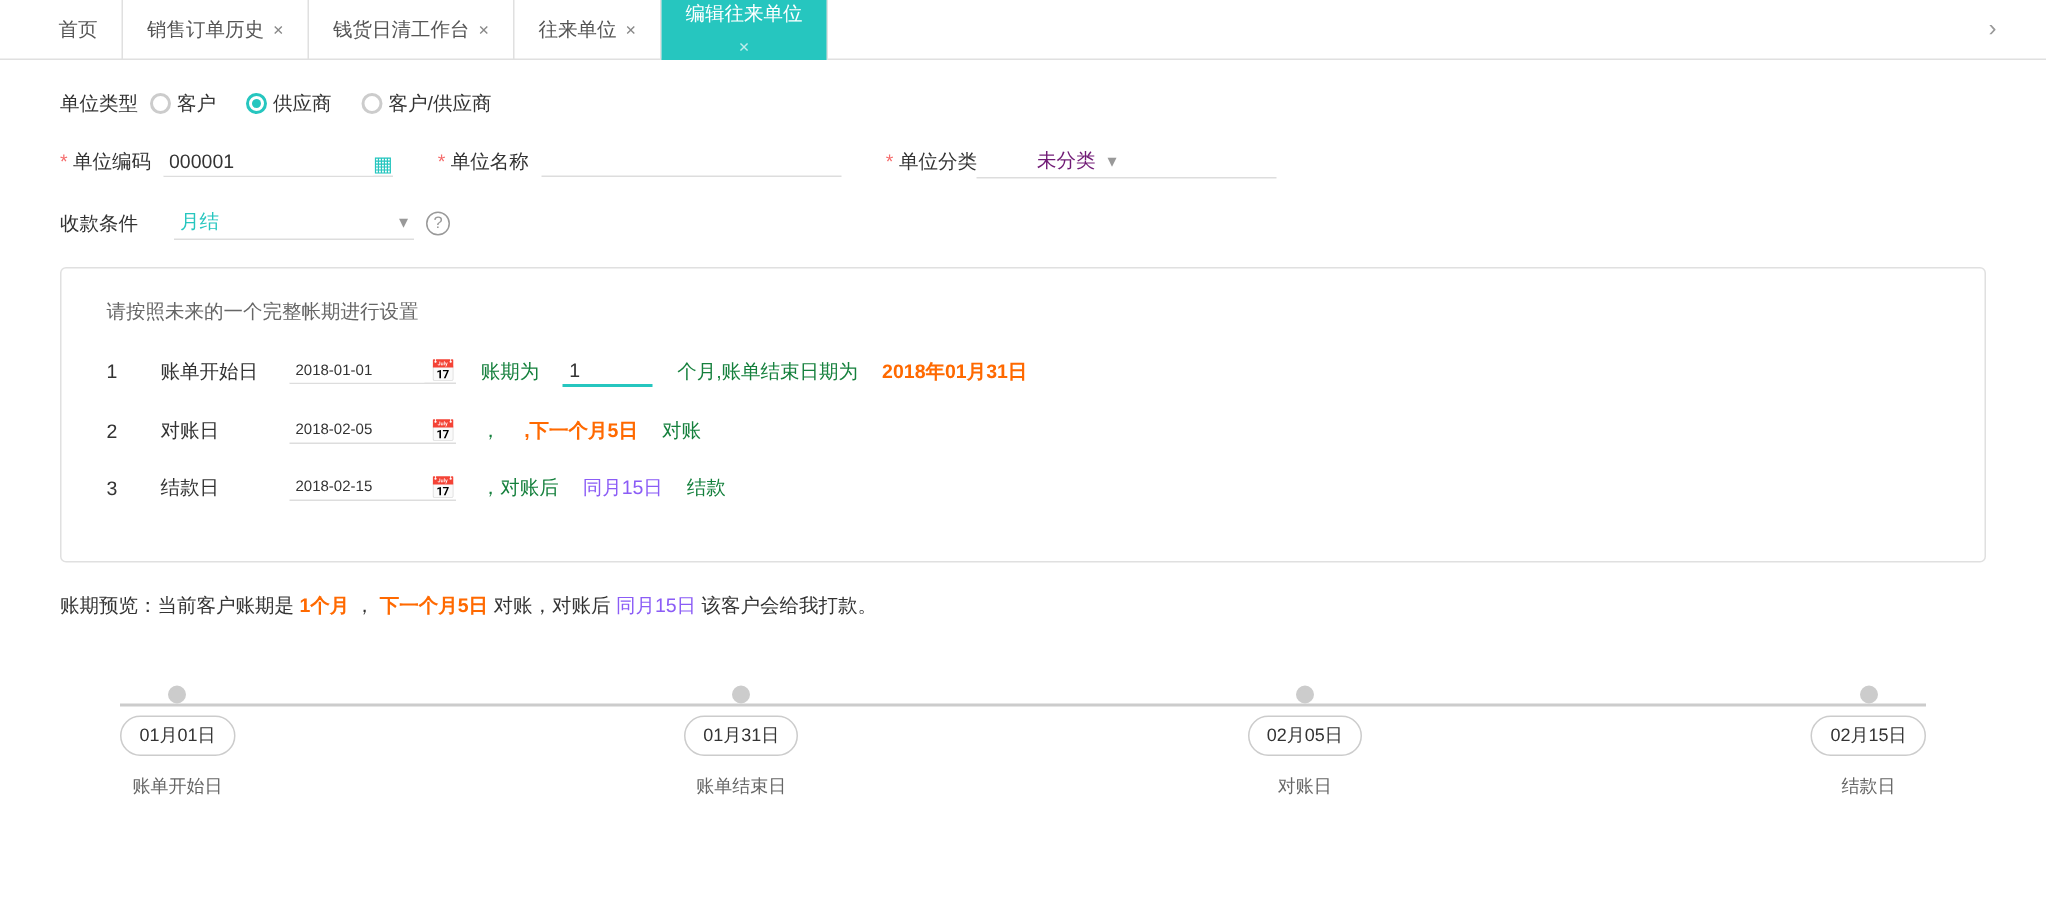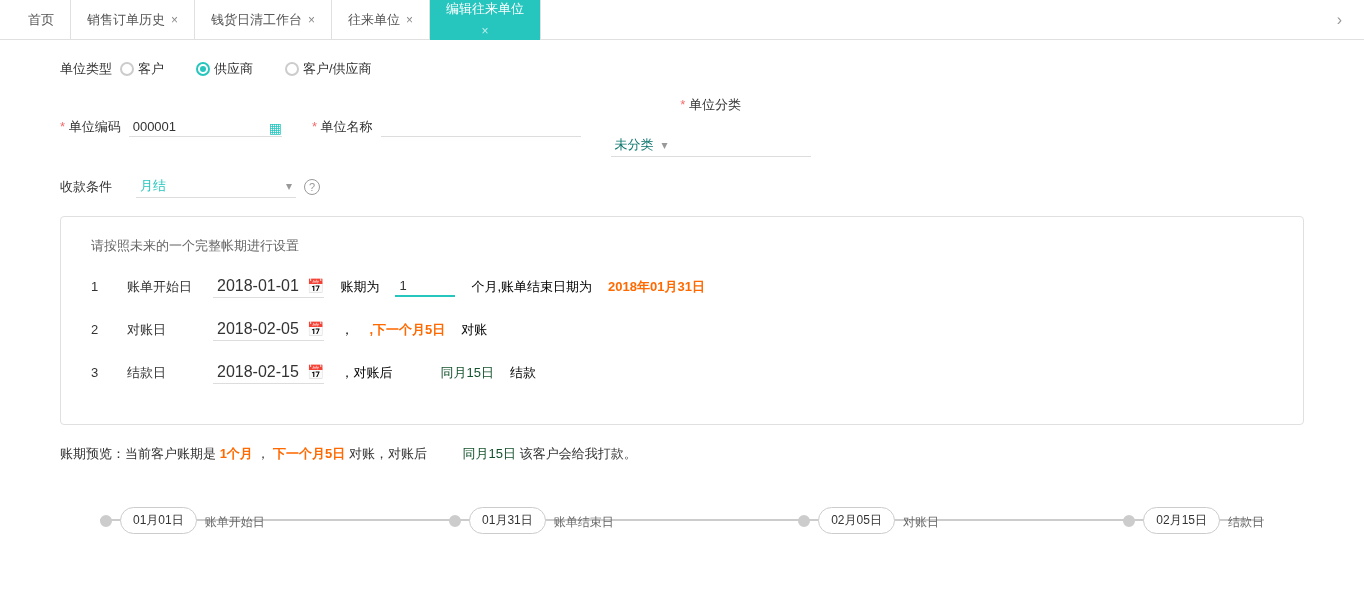--- a/index.html
+++ b/index.html
@@ -5,21 +5,21 @@
     * { box-sizing: border-box; margin: 0; padding: 0; }
     body { font-family: 'Microsoft YaHei', Arial, sans-serif; font-size: 13px; background: #f5f5f5; color: #333; }
 
     
     .tabs-bar {
       display: flex;
       align-items: center;
       background: #fff;
       border-bottom: 1px solid #e0e0e0;
       height: 40px;
-      padding: 0 12px;
+      padding: 0 23px;
     }
     .tab {
       display: flex;
       align-items: center;
       padding: 0 16px;
       height: 40px;
       cursor: pointer;
       font-size: 13px;
       color: #555;
       border-right: 1px solid #e0e0e0;
@@ -39,21 +39,21 @@
       margin-left: auto;
       padding: 0 10px;
       cursor: pointer;
       color: #999;
       font-size: 16px;
     }
 
     
     .main-content {
       background: #fff;
-      padding: 20px 60px;
+      padding: 20px 40px;
       min-height: calc(100vh - 40px);
     }
 
     
     .form-row {
       display: flex;
       align-items: center;
       margin-bottom: 18px;
       gap: 30px;
     }
@@ -70,21 +70,21 @@
     }
 
     .required::before {
       content: '* ';
       color: #f56c6c;
     }
 
     .radio-group {
       display: flex;
       align-items: center;
-      gap: 32px;
+      gap: 20px;
     }
 
     .radio-item {
       display: flex;
       align-items: center;
       gap: 4px;
       cursor: pointer;
     }
 
     .radio-circle {
@@ -208,45 +208,44 @@
     .date-input-group {
       display: flex;
       align-items: center;
       border-bottom: 1px solid #ddd;
       gap: 4px;
     }
 
     .date-input-group input {
       border: none;
       outline: none;
-      font-size: 16px;
+      font-size: 10px;
       color: #333;
       width: 90px;
       padding: 2px 4px;
     }
 
     .date-icon {
       color: #26c6bf;
       font-size: 14px;
       cursor: pointer;
     }
 
     .period-text {
-      color: #000000;
+      color: #15803d;
       font-size: 13px;
     }
 
     .highlight-orange {
       color: #ff6900;
       font-weight: bold;
     }
 
     .highlight-teal {
-      color: #14532d;
-      margin-left: 32px;
+      color: #8b5cf6;
     }
 
     .months-input {
       display: flex;
       align-items: center;
       border-bottom: 2px solid #26c6bf;
     }
 
     .months-input input {
       border: none;
@@ -280,21 +279,21 @@
     }
 
     .timeline-nodes {
       display: flex;
       justify-content: space-between;
       position: relative;
     }
 
     .timeline-node {
       display: flex;
-      flex-direction: row;
+      flex-direction: column;
       align-items: center;
       gap: 8px;
     }
 
     .node-circle {
       width: 12px;
       height: 12px;
       border-radius: 50%;
       background: #ccc;
       border: 2px solid #ccc;
@@ -319,26 +318,26 @@
     .node-label {
       font-size: 12px;
       color: #666;
       margin-top: 4px;
     }
 
     
     .classify-field {
       display: flex;
       align-items: center;
-      gap: 20px;
-      flex-direction: column;
+      gap: 0;
     }
 
     .classify-value {
-      color: #0f766e;
+      color: #701a75;
+      margin-left: 36px;
     }
   </style>
 </head>
 <body>
 
 <div class="tabs-bar">
   <div class="tab">
     <span>首页</span>
   </div>
   <div class="tab">

